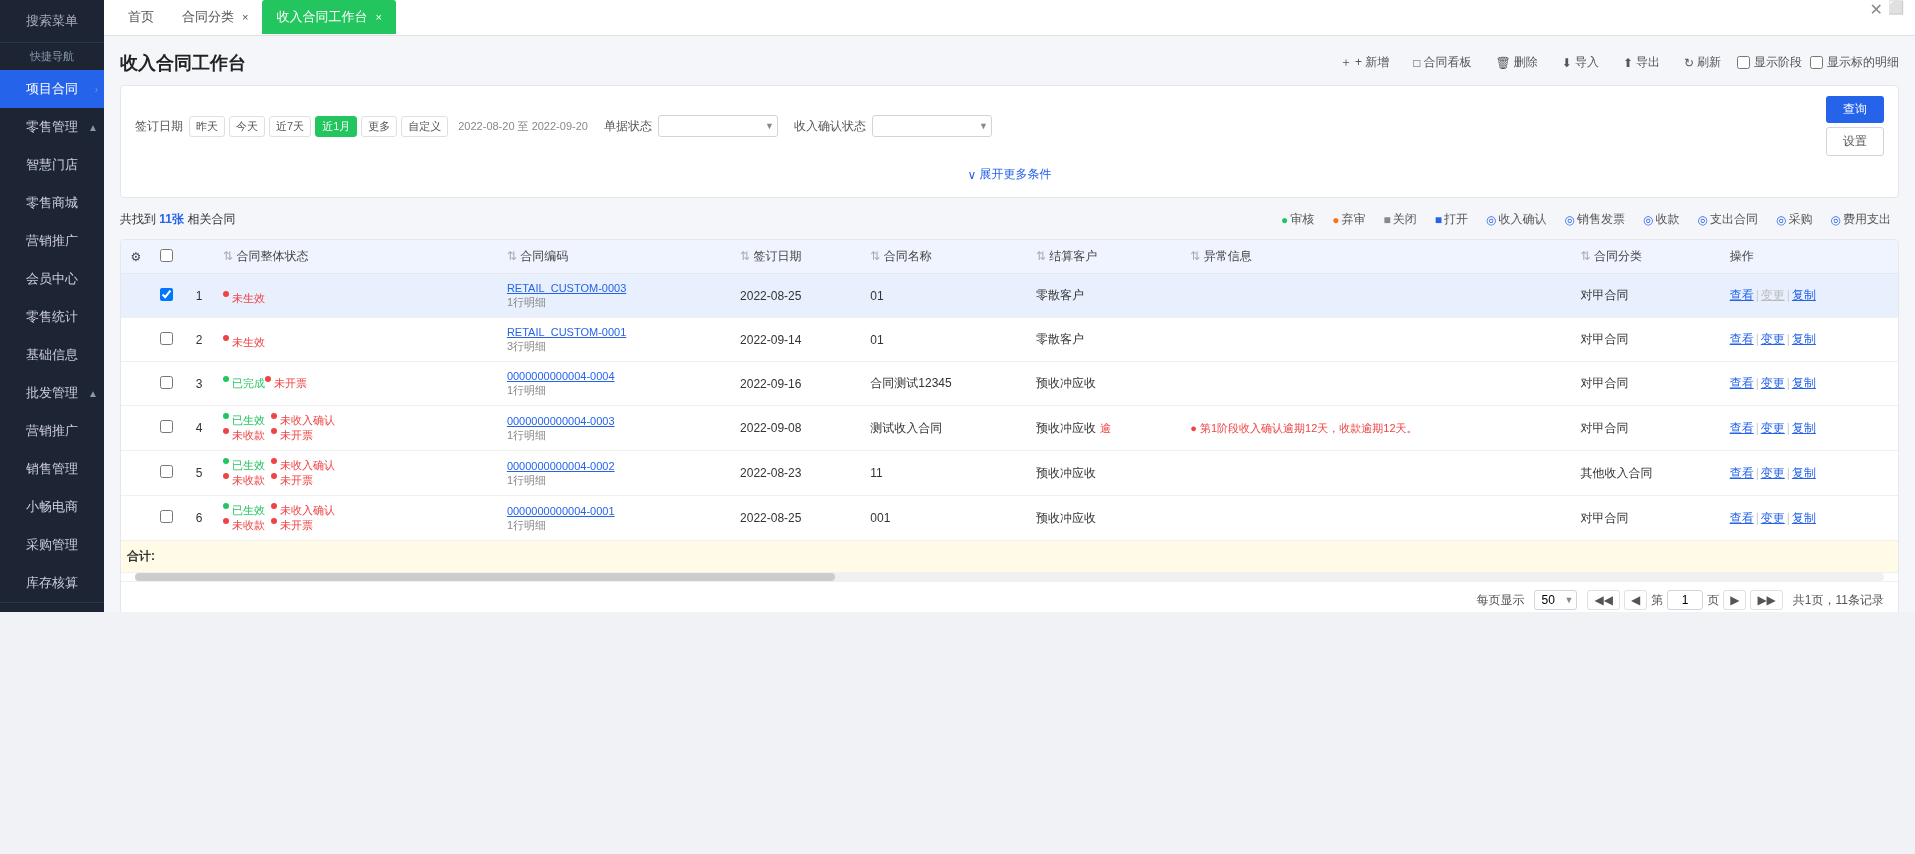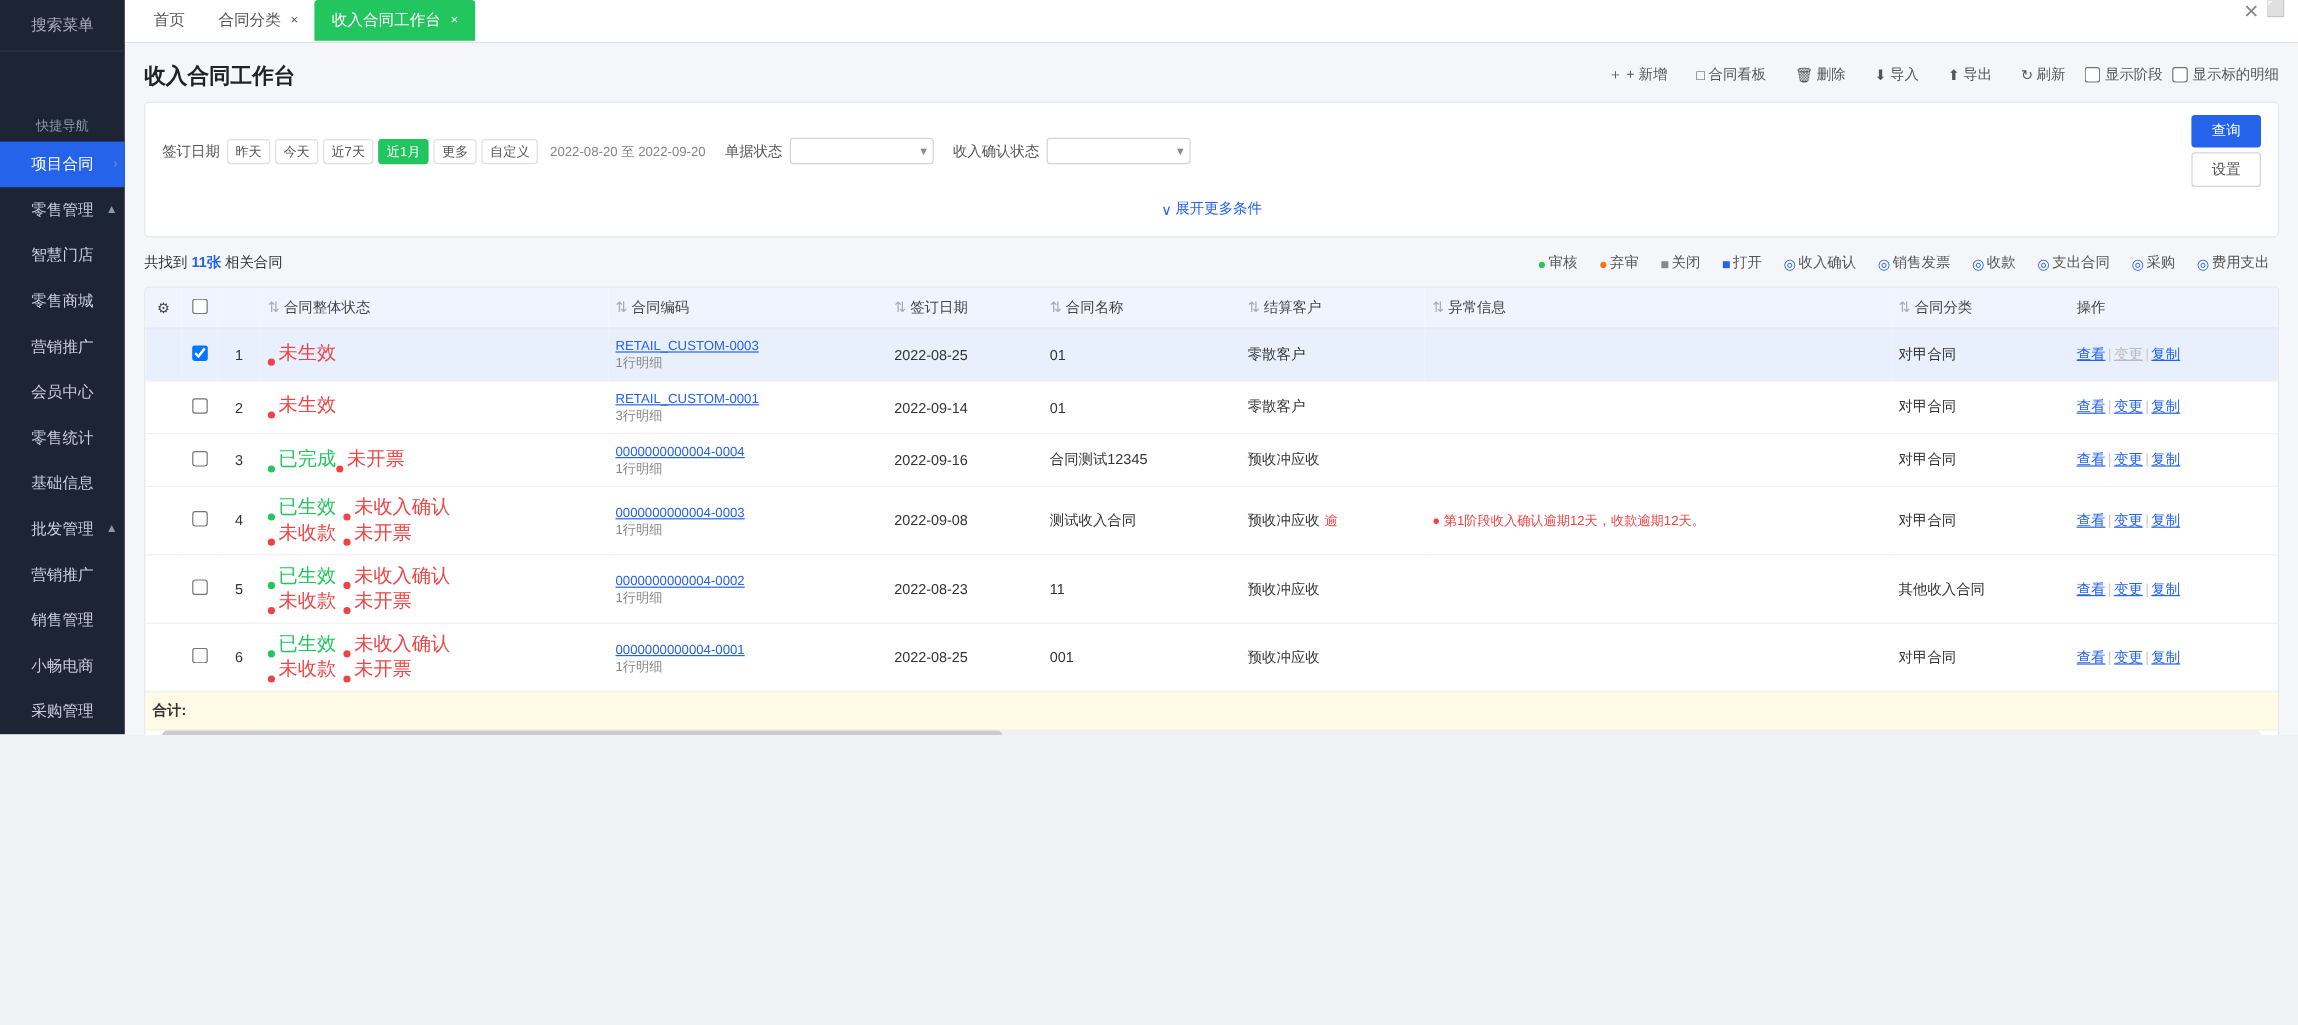--- a/index.html
+++ b/index.html
@@ -65,21 +65,21 @@
     .action-btns { display: flex; align-items: center; gap: 2px; flex-wrap: wrap; }
     .action-btn { padding: 3px 8px; font-size: 12px; color: #555; cursor: pointer; background: none; border: none; display: flex; align-items: center; gap: 2px; }
     
     
     .table-wrapper { background: #fff; border: 1px solid #e5e7eb; border-radius: 4px; overflow: auto; }
     table { width: 100%; border-collapse: collapse; font-size: 12px; }
     thead tr { background: #f0f4ff; }
     th { padding: 8px 6px; text-align: left; color: #444; font-weight: normal; border-bottom: 1px solid #e5e7eb; white-space: nowrap; }
     td { padding: 7px 6px; border-bottom: 1px solid #f0f0f0; vertical-align: middle; }
     tr.selected td { background: #e8f0fe; }
-    .status-badge { display: inline-flex; align-items: flex-end; gap: 3px; font-size: 16px; }
+    .status-badge { display: inline-flex; align-items: flex-start; gap: 3px; font-size: 11px; }
     .status-dot { width: 6px; height: 6px; border-radius: 50%; display: inline-block; flex-shrink: 0; }
     .status-red { color: #ef4444; }
     .status-green { color: #22c55e; }
     .code-link { color: #2563eb; text-decoration: underline; cursor: pointer; font-size: 11px; }
     .row-sub { font-size: 11px; color: #888; }
     .op-link { color: #2563eb; cursor: pointer; font-size: 12px; }
     .op-sep { color: #ccc; margin: 0 2px; }
     .warning-text { color: #ef4444; font-size: 11px; }
     .col-settings { width: 30px; text-align: center; }
     .col-check { width: 30px; text-align: center; }
@@ -96,21 +96,21 @@
     .scrollbar-x { height: 8px; background: #f0f0f0; border-radius: 4px; margin: 0 14px; }
     .scrollbar-x-thumb { height: 8px; width: 40%; background: #ccc; border-radius: 4px; }
   </style>
 </head>
 <body>
 
 <div class="app-container">
 
   <div class="sidebar">
     <div class="sidebar-search">搜索菜单</div>
-    <div class="sidebar-item" style="color:#8899aa;font-size:11px;padding:6px 0;margin-top:48px;">
+    <div class="sidebar-item" style="color:#8899aa;font-size:11px;padding:6px 0;">
       <span>快捷导航</span>
     </div>
     <div class="sidebar-item active">
       <span>项目合同</span>
       <span class="sidebar-item-arrow">›</span>
     </div>
     <div class="sidebar-item">
       <span>零售管理</span>
       <span class="sidebar-item-arrow">▲</span>
     </div>

